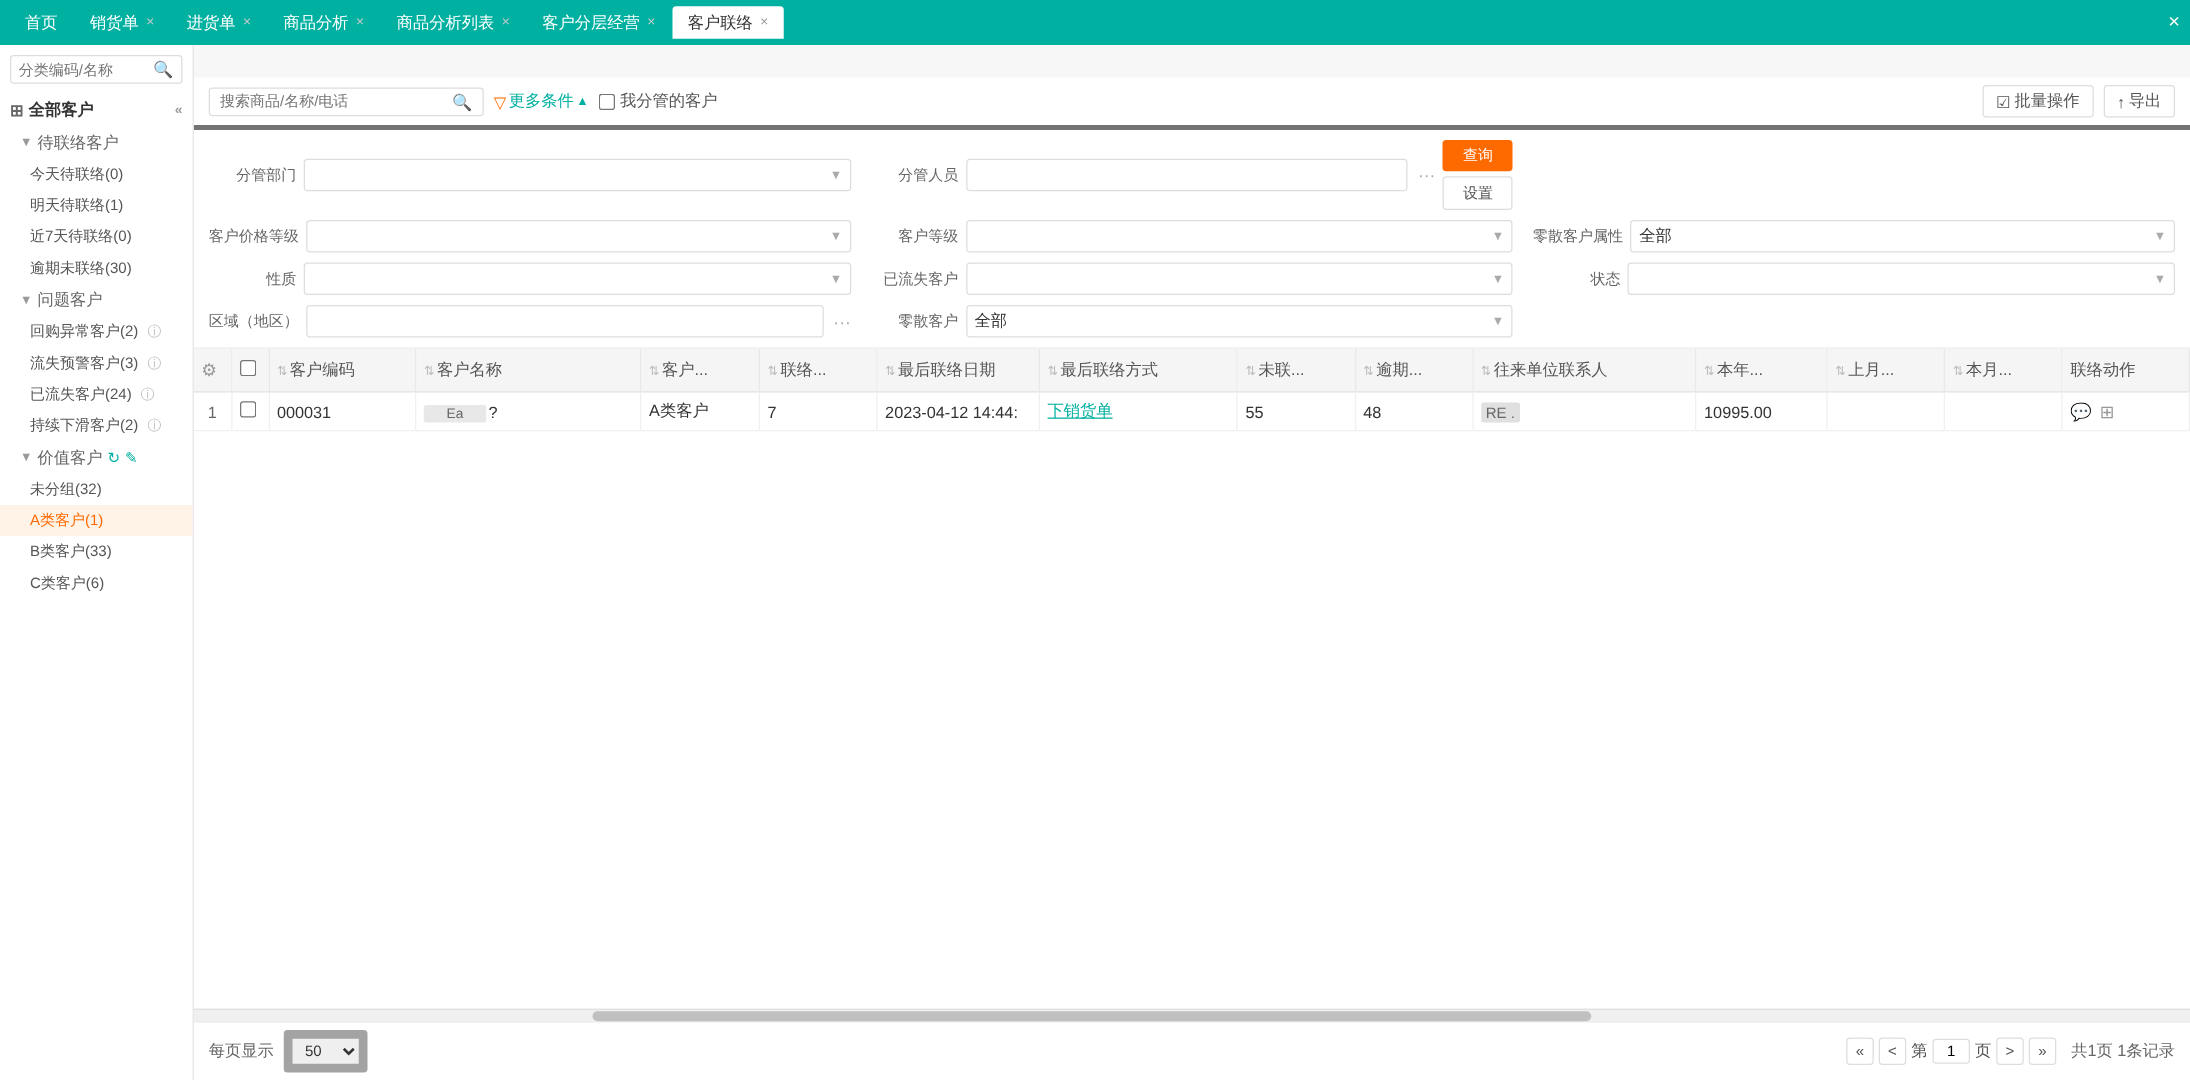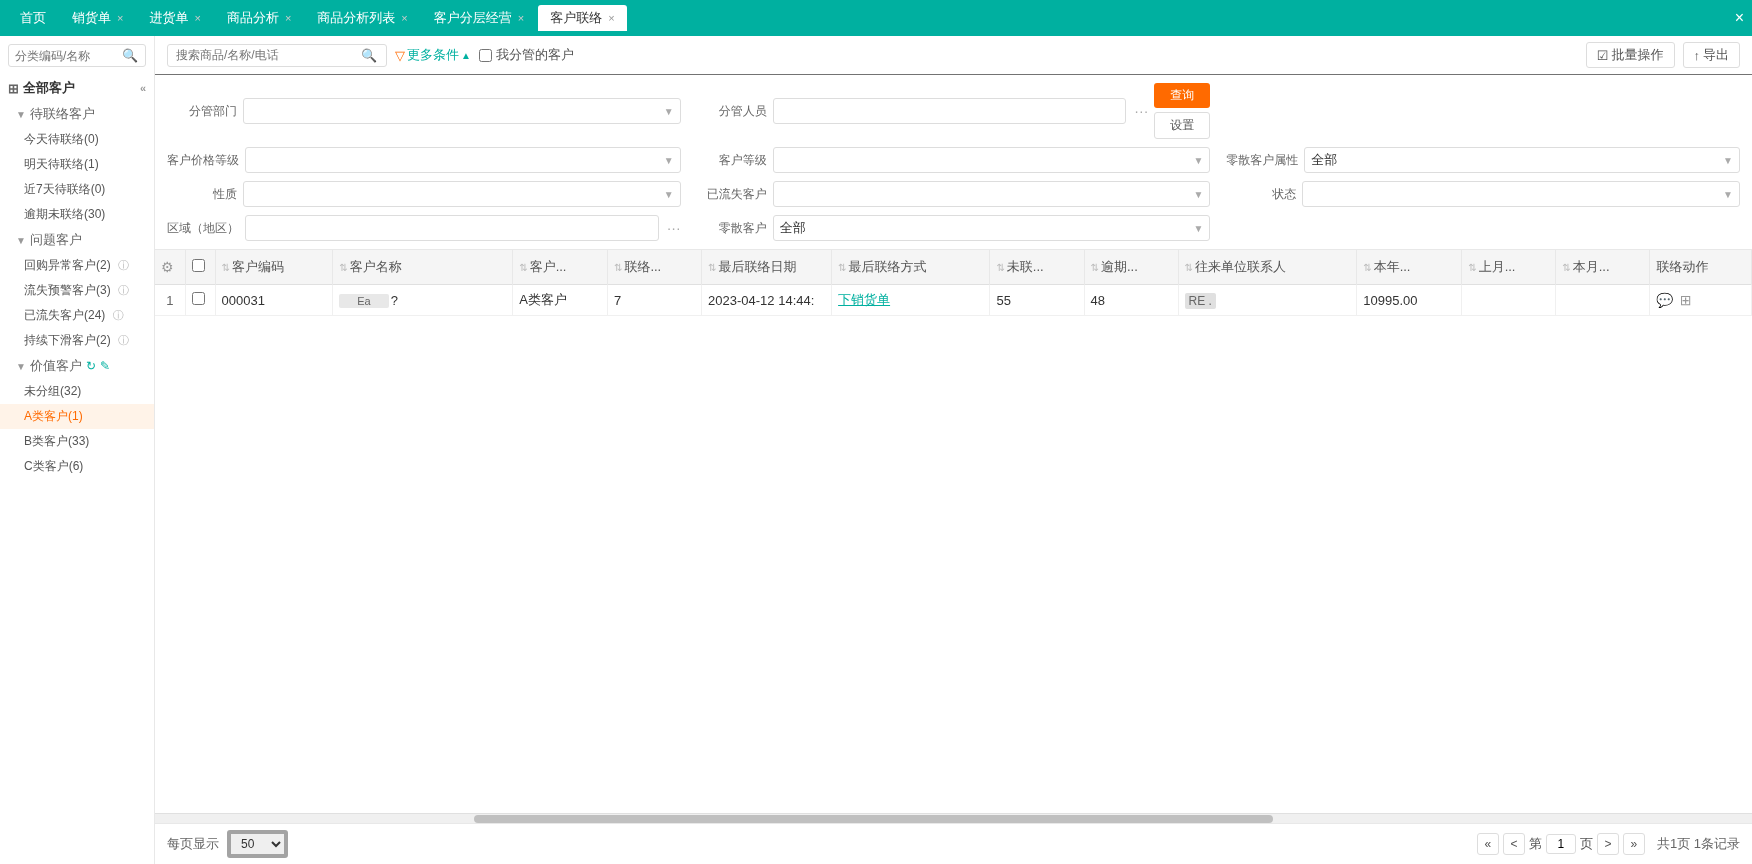--- a/index.html
+++ b/index.html
@@ -103,21 +103,22 @@
       overflow: hidden;
     }
 
     
     .filter-bar {
       background: #fff;
       padding: 6px 12px;
       display: flex;
       align-items: center;
       gap: 8px;
-      border-bottom: 1px solid #737373;
+      border-bottom: 4px solid #737373;
+      margin-top: 26px;
     }
     .filter-search {
       display: flex;
       align-items: center;
       border: 1px solid #ddd;
       border-radius: 3px;
       padding: 3px 8px;
       width: 220px;
     }
     .filter-search input {
@@ -286,21 +287,21 @@
       border-top: 1px solid #e8e8e8;
       padding: 6px 12px;
       display: flex;
       align-items: center;
       gap: 8px;
       font-size: 12px;
       color: #555;
     }
     .bottom-bar .page-size-label { color: #666; }
     .bottom-bar .page-size-select {
-      border: 4px solid #a3a3a3;
+      border: 7px solid #a3a3a3;
       border-radius: 3px;
       padding: 2px 6px;
       font-size: 12px;
       color: #333;
       outline: none;
     }
     .bottom-bar .pagination { margin-left: auto; display: flex; align-items: center; gap: 4px; }
     .bottom-bar .page-btn {
       border: 1px solid #ddd;
       background: #fff;

